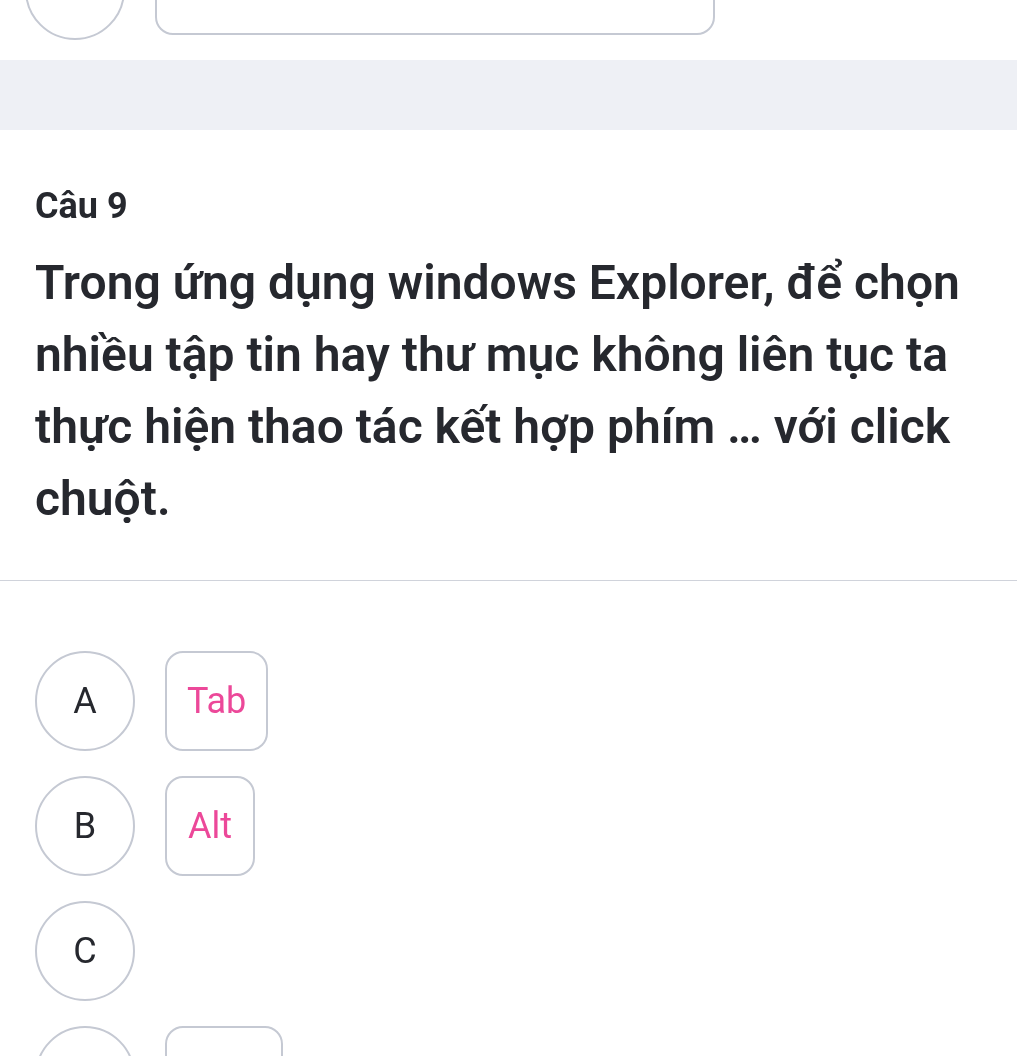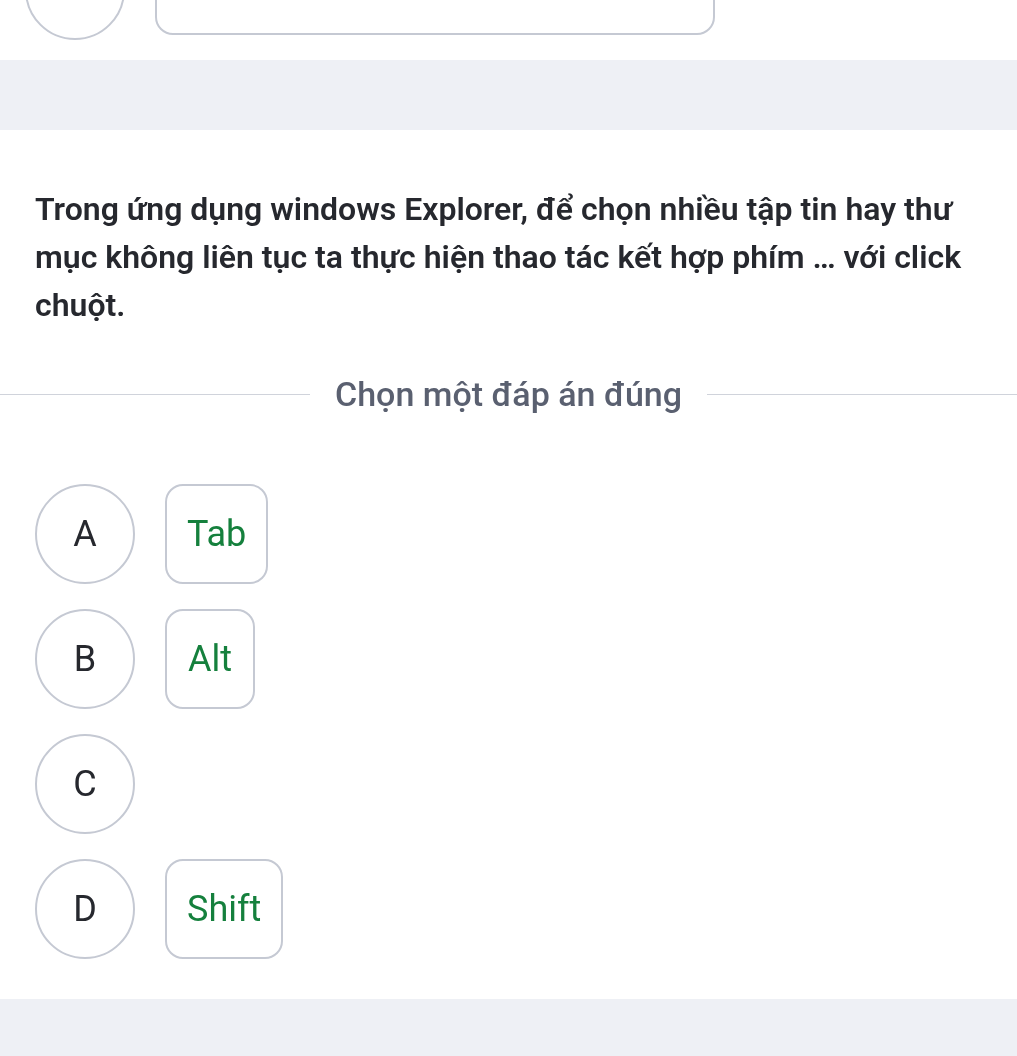--- a/index.html
+++ b/index.html
@@ -48,21 +48,21 @@
       background: #fff;
       padding: 55px 35px 40px 35px;
     }
     .question-number {
       font-size: 36px;
       font-weight: 700;
       color: #26282e;
       margin-bottom: 20px;
     }
     .question-text {
-      font-size: 32px;
+      font-size: 48px;
       font-weight: 600;
       color: #26282e;
       line-height: 1.5;
     }
     .instruction-wrap {
       display: flex;
       align-items: center;
       margin: 45px -35px 0 -35px;
     }
     .instruction-line {
@@ -103,42 +103,42 @@
     .option-value {
       min-width: 90px;
       height: 100px;
       border: 2px solid #c5c9d3;
       border-radius: 18px;
       display: flex;
       align-items: center;
       justify-content: center;
       font-size: 36px;
       font-weight: 400;
-      color: #15803d;
+      color: #ec4899;
       padding: 0 20px;
     }
   </style>
 </head>
 <body>
 
 <div class="spacer-top">
   <div class="prev-card">
     <div class="prev-circle"></div>
     <div class="prev-box"></div>
   </div>
 </div>
 
 <div class="gap"></div>
 
 <div class="card">
+  <div class="question-number">Câu 9</div>
   <div class="question-text">Trong ứng dụng windows Explorer, để chọn nhiều tập tin hay thư mục không liên tục ta thực hiện thao tác kết hợp phím … với click chuột.</div>
 
   <div class="instruction-wrap">
     <div class="instruction-line"></div>
-    <div class="instruction">Chọn một đáp án đúng</div>
     <div class="instruction-line"></div>
   </div>
 
   <div class="options">
     <div class="option-row">
       <div class="option-letter">A</div>
       <div class="option-value">Tab</div>
     </div>
     <div class="option-row">
       <div class="option-letter">B</div>

